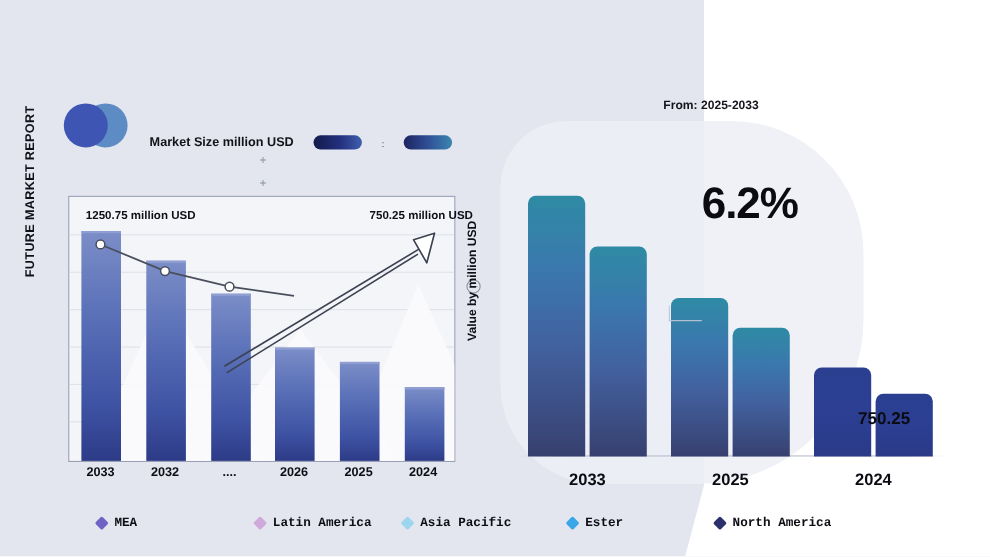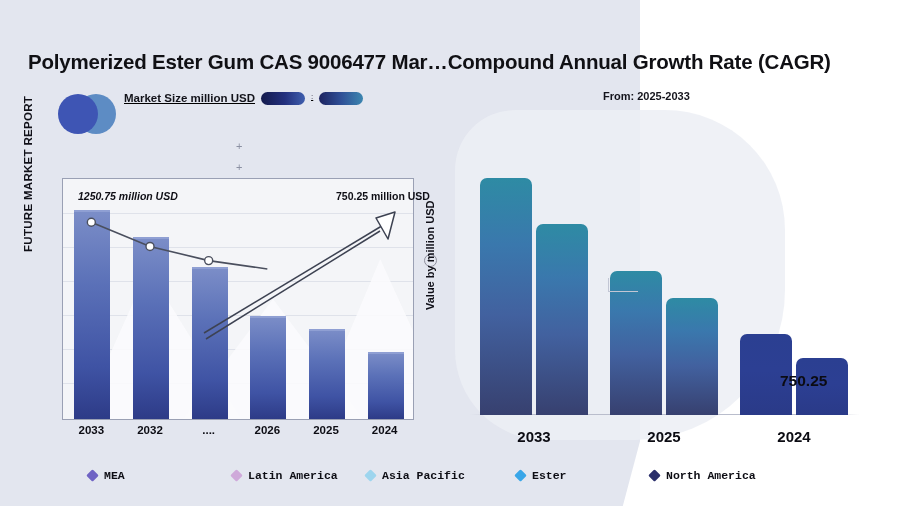--- a/index.html
+++ b/index.html
@@ -46,21 +46,21 @@
   .title {
     position: absolute; left: 28px; top: 50px;
     width: 850px;
     font-size: 20.5px; font-weight: bold;
     color: #101014;
     letter-spacing: -0.2px;
     white-space: nowrap;
   }
   .brandbar {
     position: absolute; left: 58px; top: 92px;
-    display: flex; align-items: flex-start; gap: 6px; text-decoration: underline;
+    display: flex; align-items: flex-end; gap: 18px;
   }
   .logo-mark {
     position: relative; width: 60px; height: 44px; flex: none;
   }
   .logo-mark .lobe {
     position: absolute; top: 2px; width: 40px; height: 40px;
     border-radius: 20px;
   }
   .logo-mark .lobe.left  { left: 0;  background: #3e55b4; z-index: 2; }
   .logo-mark .lobe.right { left: 18px; background: #5d8cc4; z-index: 1; }
@@ -144,21 +144,21 @@
   }
   .plot .hill.h3 {
     left: 250px; width: 140px; height: 160px;
     clip-path: polygon(0 100%, 48% 0, 100% 100%);
   }
   .ann {
     position: absolute; top: 190px;
     font-size: 10.5px; font-weight: bold; color: #0e0e15;
     white-space: nowrap; z-index: 6;
   }
-  .ann.l { left: 78px; font-style: italic; }
+  .ann.l { left: 78px; }
   .ann.r { left: 336px; }
 
   .bars {
     position: absolute; left: 0; right: 0; bottom: 0; top: 0;
     z-index: 3;
   }
   .bar {
     position: absolute; bottom: 0;
     background: linear-gradient(180deg,#7c8ec8 0%,#5b71b8 35%,#3f53a4 75%,#2d3b87 100%);
   }
@@ -239,34 +239,34 @@
 </head>
 <body>
 
 <div id="slide">
 
   <div class="bg-panel"></div>
   <div class="bg-wedge2"></div>
   <div class="bg-wedge"></div>
   <div class="bg-blob"></div>
 
-  <div class="title">Polymerized Ester Gum CAS 9006477 Mar…Compound Annual Growth Rate (CAGR)</div>
 
   <div class="brandbar">
     <div class="logo-mark">
       <div class="lobe right"></div>
       <div class="lobe left"></div>
     </div>
     <div class="brand-text">Market Size million USD</div>
     <div class="pill a"></div>
     <div class="pill-sep">:</div>
     <div class="pill b"></div>
   </div>
 
   <div class="cagr-from">From: 2025-2033</div>
+  <div class="cagr-big">6.2%</div>
 
   <div class="left-axis-label">FUTURE MARKET REPORT</div>
   <div class="axis-glyph"></div>
   <div class="right-axis-label">Value by million USD</div>
 
   <div class="plot">
     <div class="gridline" style="top:34px"></div>
     <div class="gridline" style="top:68px"></div>
     <div class="gridline" style="top:102px"></div>
     <div class="gridline" style="top:136px"></div>

